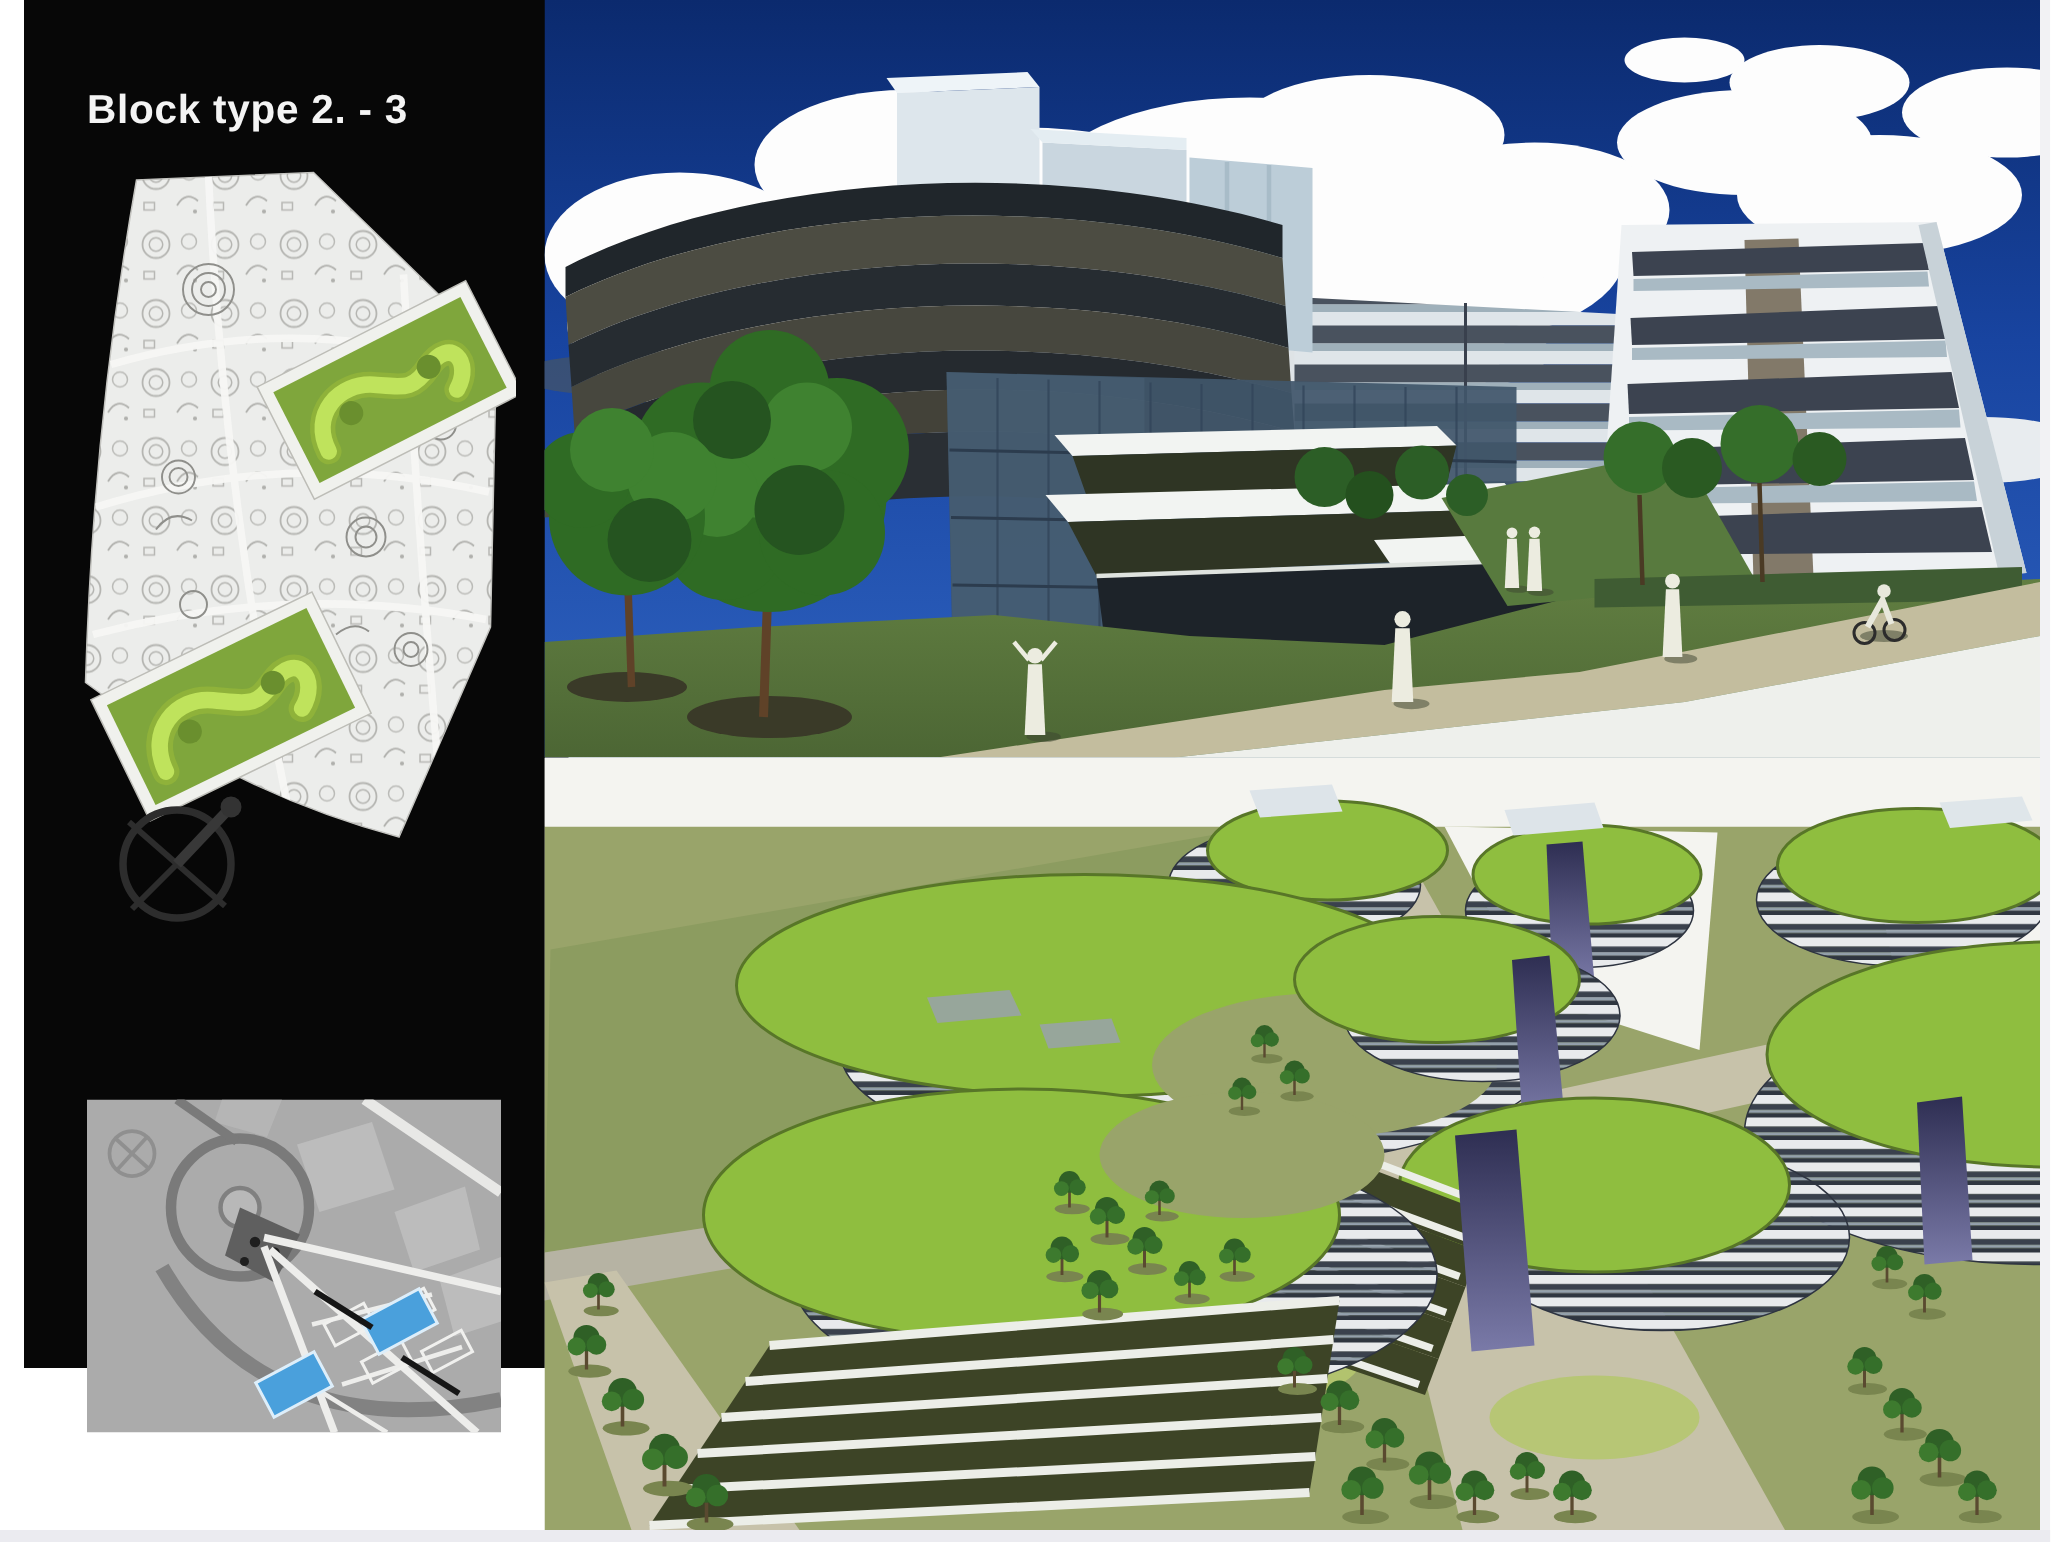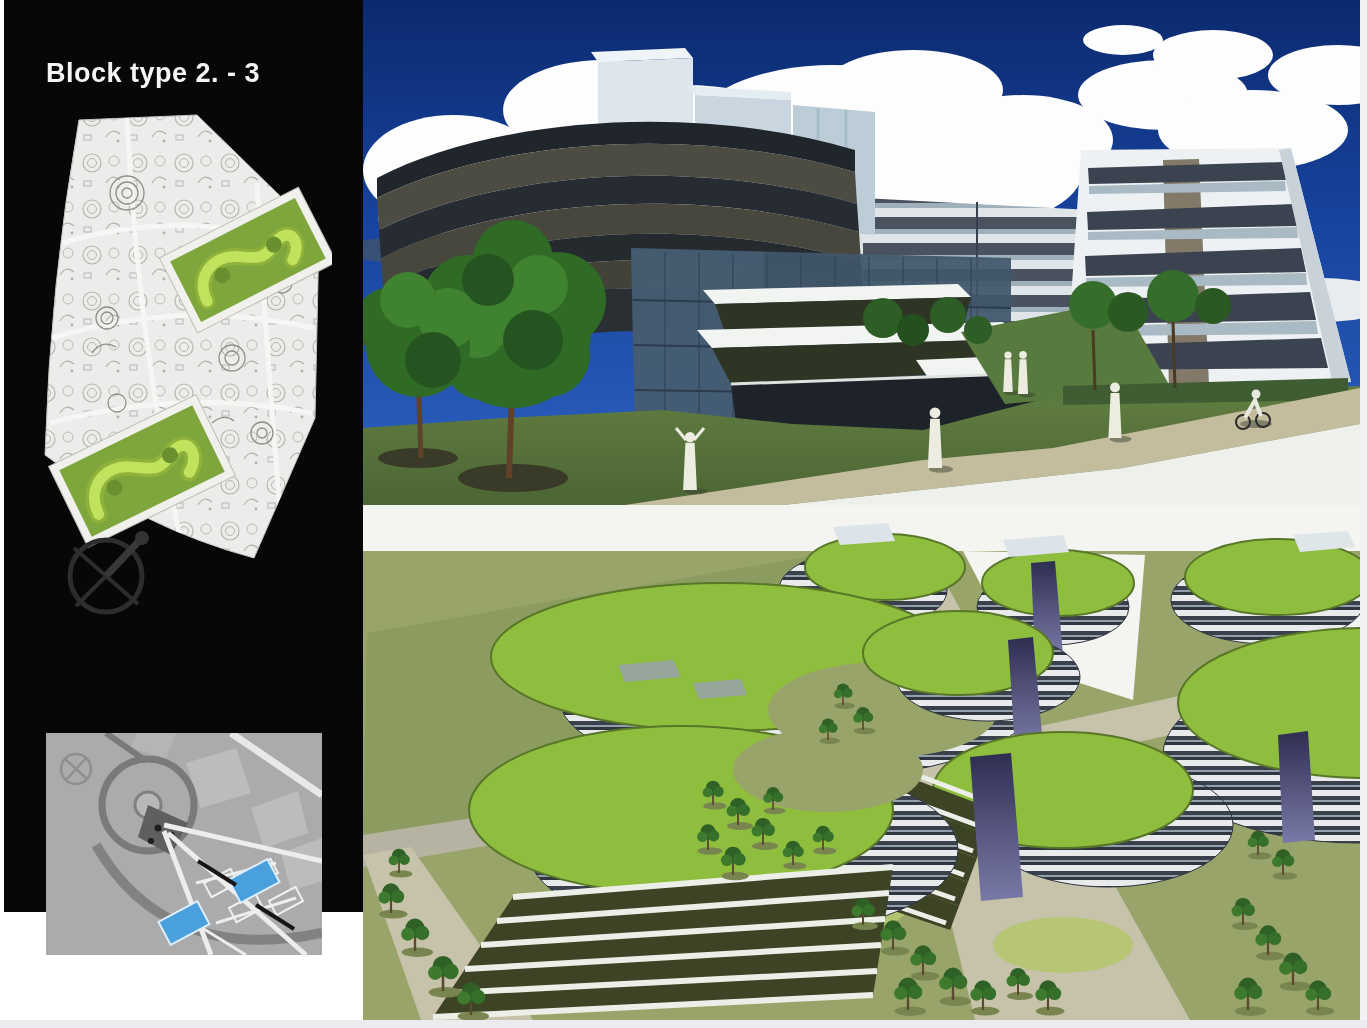--- a/index.html
+++ b/index.html
@@ -1,18 +1,18 @@
 <!DOCTYPE html>
 <html style="--sidebar_bg: #070707; --title_text: #f4f4f4; --plan_paper: #ecedeb; --plan_block_green: #7fa63c; --plan_building_lime: #bfe35c; --map_bg: #ababab; --map_parcel_blue: #4aa0dc; --sky_blue_top: #0b2a6e; --sky_blue_bottom: #2e62c0; --cloud_white: #fdfdfd; --grass_green: #5a7740; --roof_green: #8fbe3f; --ground_khaki: #99a46a; --road_tan: #c7c2aa; --facade_band_dark: #3c4350; --facade_light: #eef1f3; --accent_purple: #46466f; --frame_light: #ebebf0;"><head>
 <meta charset="utf-8">
 <style>
   html,body{margin:0;padding:0;background:#ffffff;}
   .slide{position:relative;width:1367px;height:1028px;overflow:hidden;background:#ffffff;
          font-family:"Liberation Sans", sans-serif;}
-  .sidebar{position:absolute;left:4px;top:0;width:363px;height:912px;background:var(--sidebar_bg,#070707);}
+  .sidebar{position:absolute;left:16px;top:0;width:363px;height:912px;background:var(--sidebar_bg,#070707);}
   .slide-title{position:absolute;left:42px;top:58px;margin:0;color:var(--title_text,#f4f4f4);
          font-size:27px;font-weight:bold;letter-spacing:.5px;}
   .abs{position:absolute;}
   .renders{position:absolute;left:363px;top:0;width:997px;height:1020px;}
   .frame-bottom{position:absolute;left:0;top:1020px;width:1367px;height:8px;background:var(--frame_light,#ebebf0);}
   .frame-right{position:absolute;left:1360px;top:0;width:7px;height:1028px;background:#f2f2f4;}
   svg{display:block;}
 </style>
 </head>
 <body>

